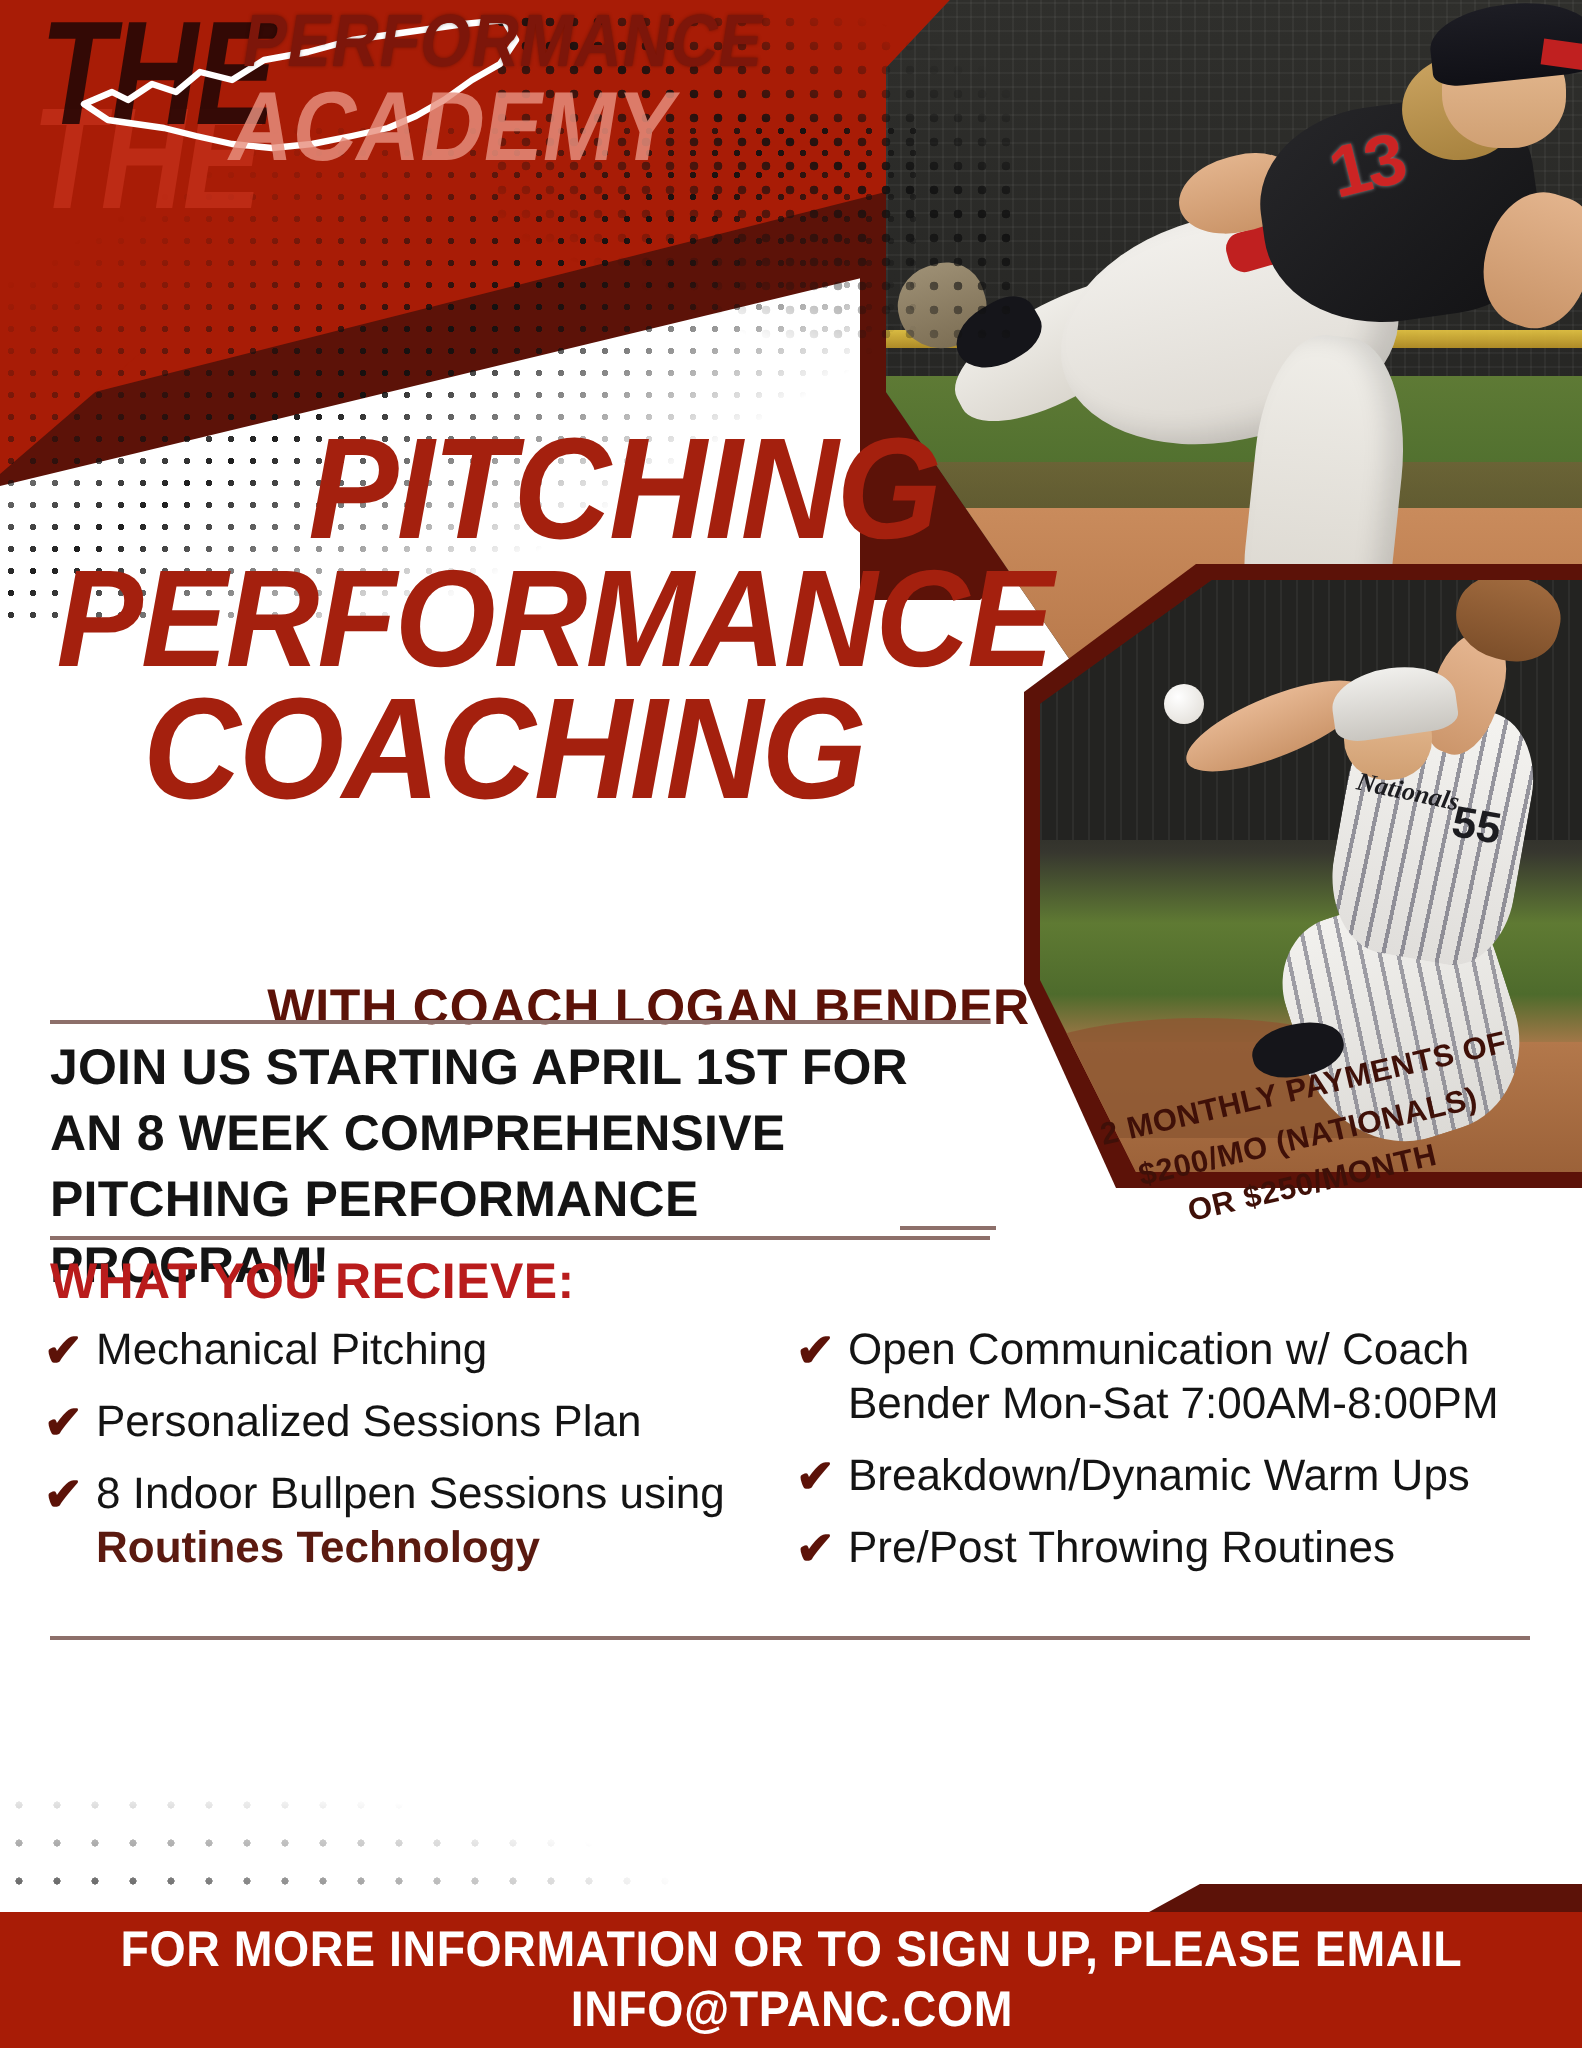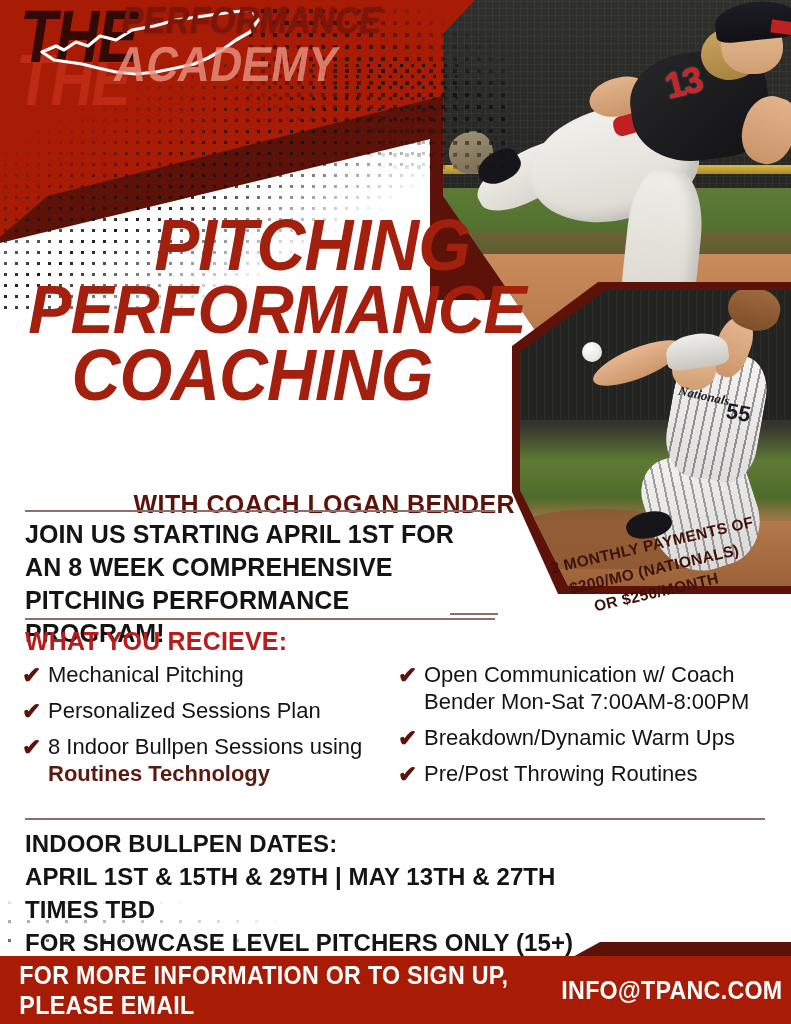--- a/index.html
+++ b/index.html
@@ -334,21 +334,21 @@
     color:#3f1008;
     white-space:nowrap;
   }
   .price div:nth-child(2) { padding-left:14px; }
   .price div:nth-child(3) { padding-left:34px; }
 
   
   .footer {
     position:absolute; left:0; bottom:0; width:791px; height:68px;
     background:#a81c06; z-index:11;
-    display:flex; flex-direction:row;
+    display:flex; flex-direction:column;
     align-items:center; justify-content:center;
   }
   .footer-top-dark {
     position:absolute; left:0; bottom:60px; width:791px; height:22px;
     background:#5c1208; z-index:10;
     clip-path: polygon(600px 0, 791px 0, 791px 22px, 560px 22px);
   }
   .footer-line {
     font-family:"Liberation Sans Narrow","Liberation Sans", sans-serif;
     font-weight:bold; font-size:25px; color:#ffffff;
@@ -487,26 +487,20 @@
       </span>
     </div>
     <div class="check-row">
       <span class="check-mark">✔</span>
       <span class="check-text">
         <span>Pre/Post Throwing Routines</span>
       </span>
     </div>
   </div>
 
-  <div class="dates">
-    <div>INDOOR BULLPEN DATES:</div>
-    <div>APRIL 1ST &amp; 15TH &amp; 29TH | MAY 13TH &amp; 27TH</div>
-    <div>TIMES TBD</div>
-    <div>FOR SHOWCASE LEVEL PITCHERS ONLY (15+)</div>
-  </div>
 
   <div class="dots-bottom"></div>
 
   <div class="footer-top-dark"></div>
   <div class="footer">
     <div class="footer-line">FOR MORE INFORMATION OR TO SIGN UP, PLEASE EMAIL</div>
     <div class="footer-line">INFO@TPANC.COM</div>
   </div>
 
 </div>

